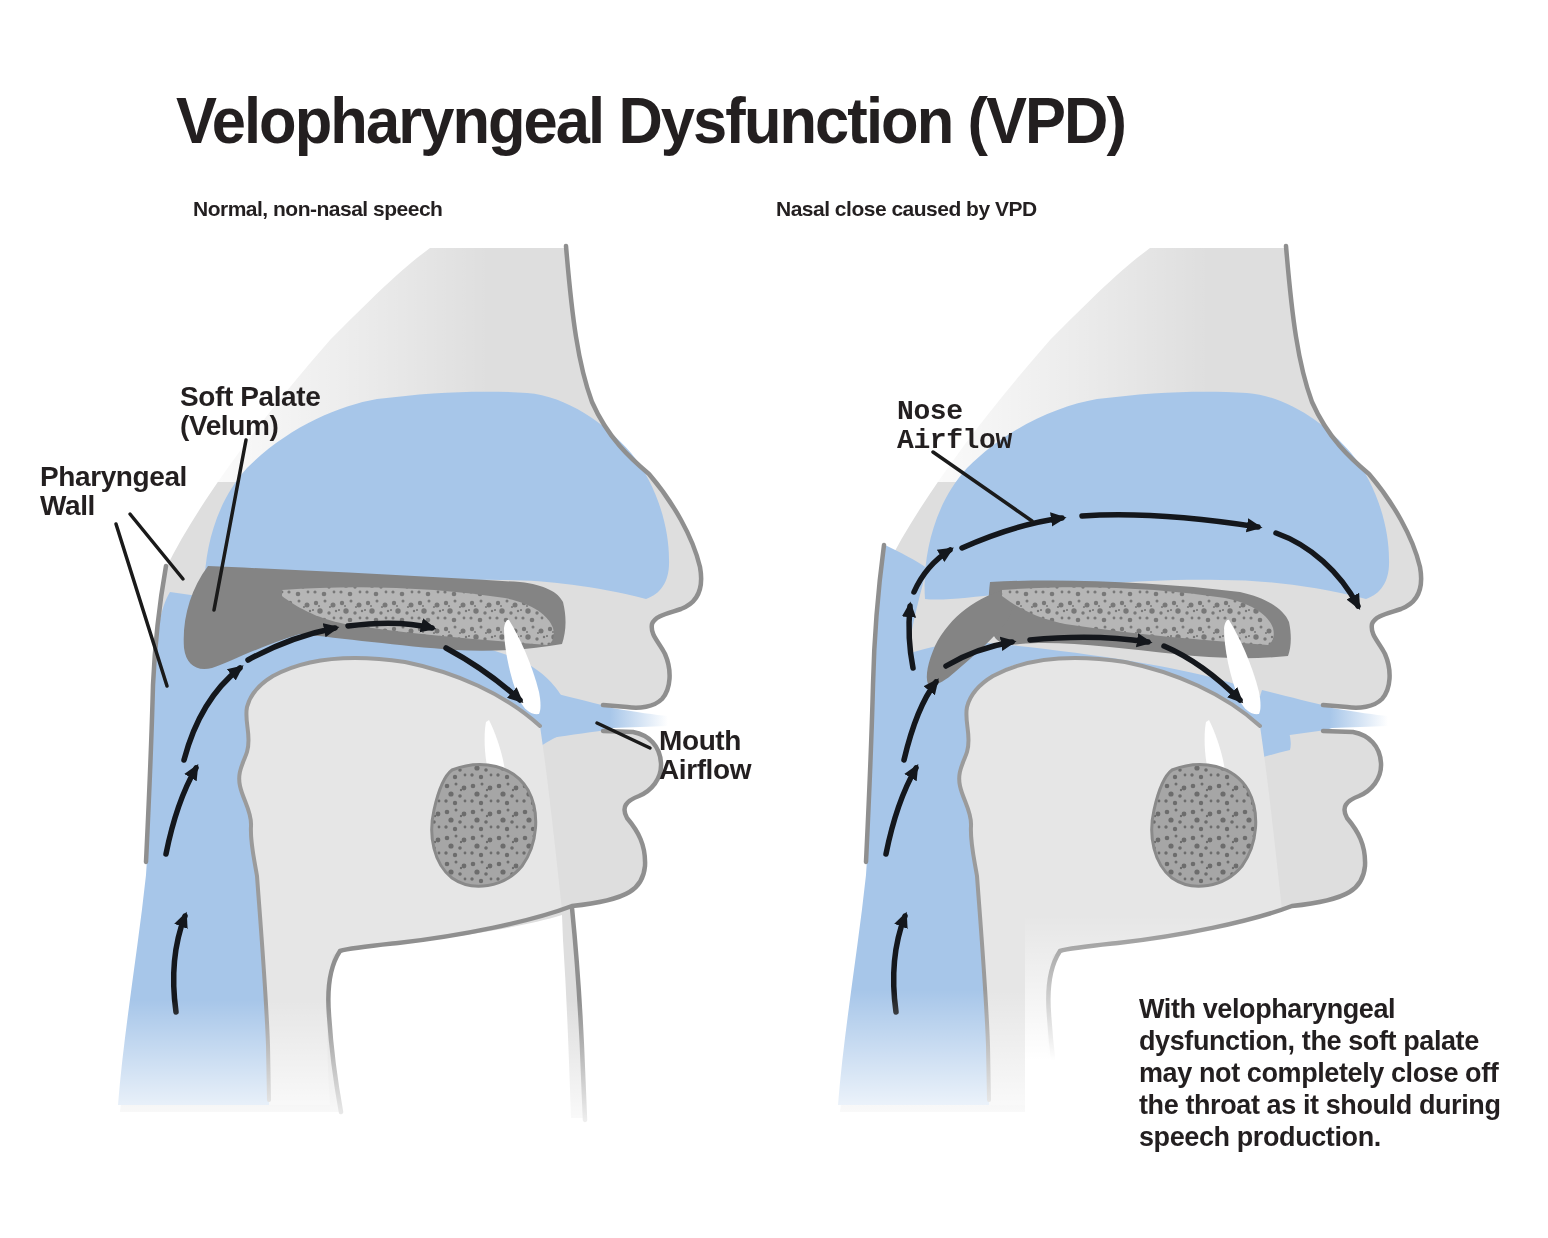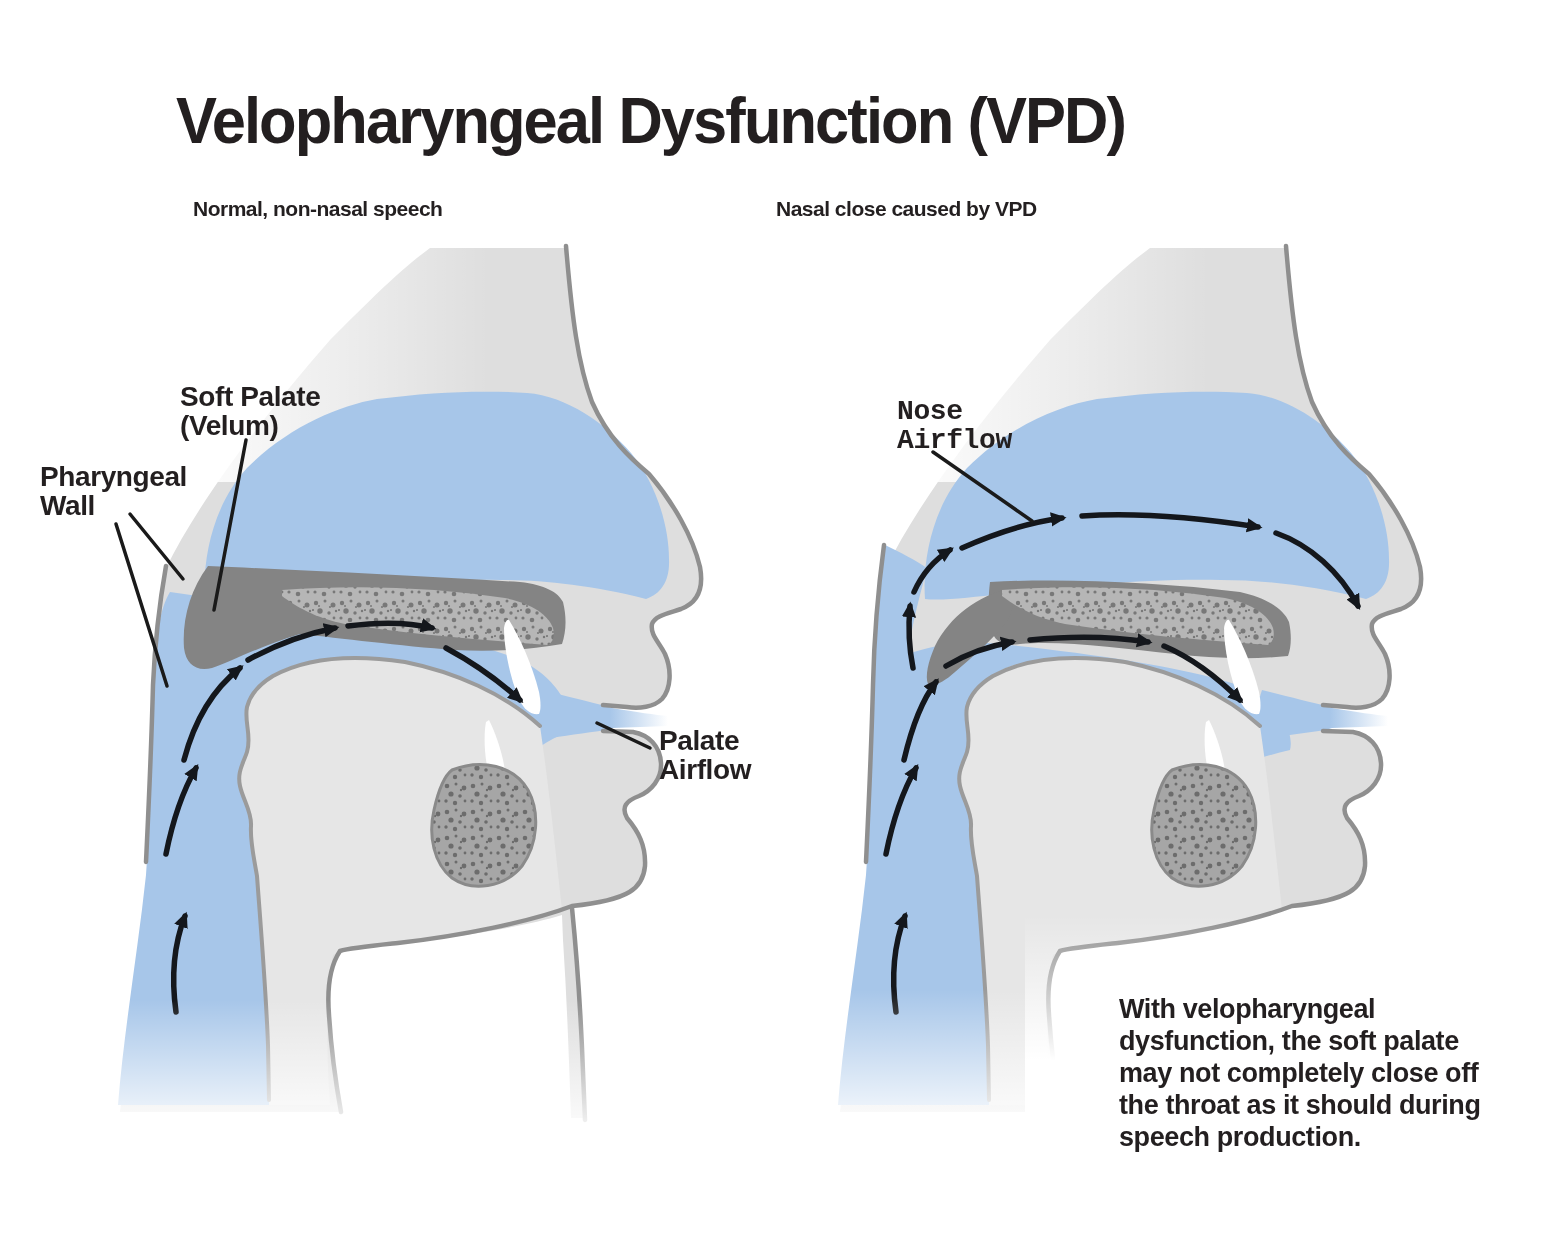--- a/index.html
+++ b/index.html
@@ -8,21 +8,21 @@
   }
   html,body{margin:0;padding:0;background:#fff;}
   body{width:1548px;height:1238px;position:relative;overflow:hidden;
        font-family:"Liberation Sans",sans-serif;color:var(--text);}
   svg.stage{position:absolute;left:0;top:0;}
   .abs{position:absolute;white-space:pre-line;}
   .title{font-size:64px;font-weight:bold;letter-spacing:-2px;
          transform:scaleX(.96);transform-origin:left top;white-space:nowrap;}
   .subtitle{font-size:21px;font-weight:bold;letter-spacing:-.5px;white-space:nowrap;}
   .lbl{font-size:28px;font-weight:bold;line-height:29px;letter-spacing:-.4px;}
-  .caption{font-size:27px;font-weight:bold;line-height:32px;letter-spacing:-.4px;}
+  .caption{font-size:27px;font-weight:bold;line-height:32px;letter-spacing:-.4px;margin-left:20px;}
   .tissue{fill:var(--tissue);}
   .blue{fill:var(--blue);}
   .dark{fill:var(--dark);}
   .tongue{fill:#e6e6e6;}
   .tooth{fill:#ffffff;}
   .bone{fill:url(#bonePat);}
   .bone2{fill:url(#bonePat2);stroke:#8a8a8a;stroke-width:3;}
   .oline{fill:none;stroke:var(--oline);stroke-width:4.5;stroke-linecap:round;}
   .tline{fill:none;stroke:#9b9b9b;stroke-width:4;stroke-linecap:round;}
   .arrow{fill:none;stroke:var(--arrow);stroke-width:5.5;stroke-linecap:round;marker-end:url(#ah);}
@@ -333,21 +333,21 @@
 <div class="abs subtitle" style="left:193px;top:197px;">Normal, non-nasal speech</div>
 
 <div class="abs subtitle" style="left:776px;top:197px;">Nasal close caused by VPD</div>
 
 <div class="abs lbl" style="left:180px;top:382px;">Soft Palate
 (Velum)</div>
 
 <div class="abs lbl" style="left:40px;top:462px;">Pharyngeal
 Wall</div>
 
-<div class="abs lbl" style="left:659px;top:726px;">Palate
+<div class="abs lbl" style="left:659px;top:726px;">Mouth
 Airflow</div>
 
 <div class="abs lbl" style="left:897px;top:397px;font-family:Liberation Mono, monospace;">Nose
 Airflow</div>
 
 <div class="abs caption" style="left:1119px;top:993px;">With velopharyngeal
 dysfunction, the soft palate
 may not completely close off
 the throat as it should during
 speech production.</div>

